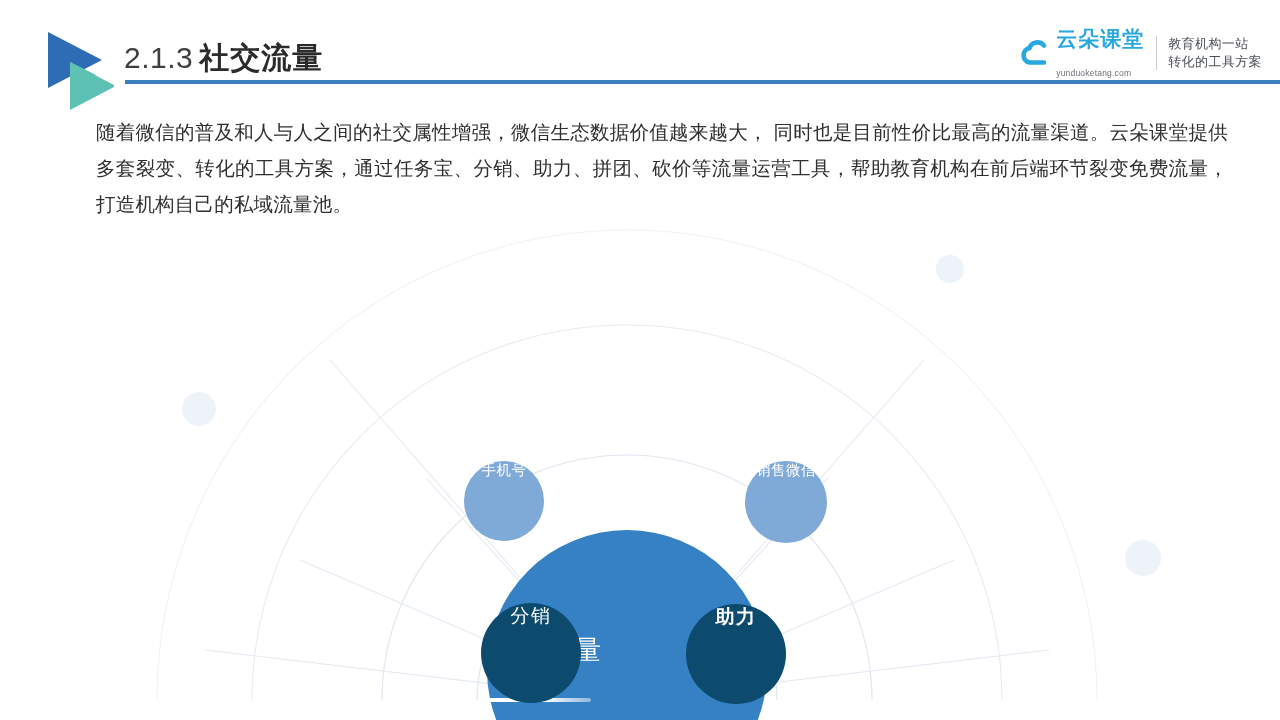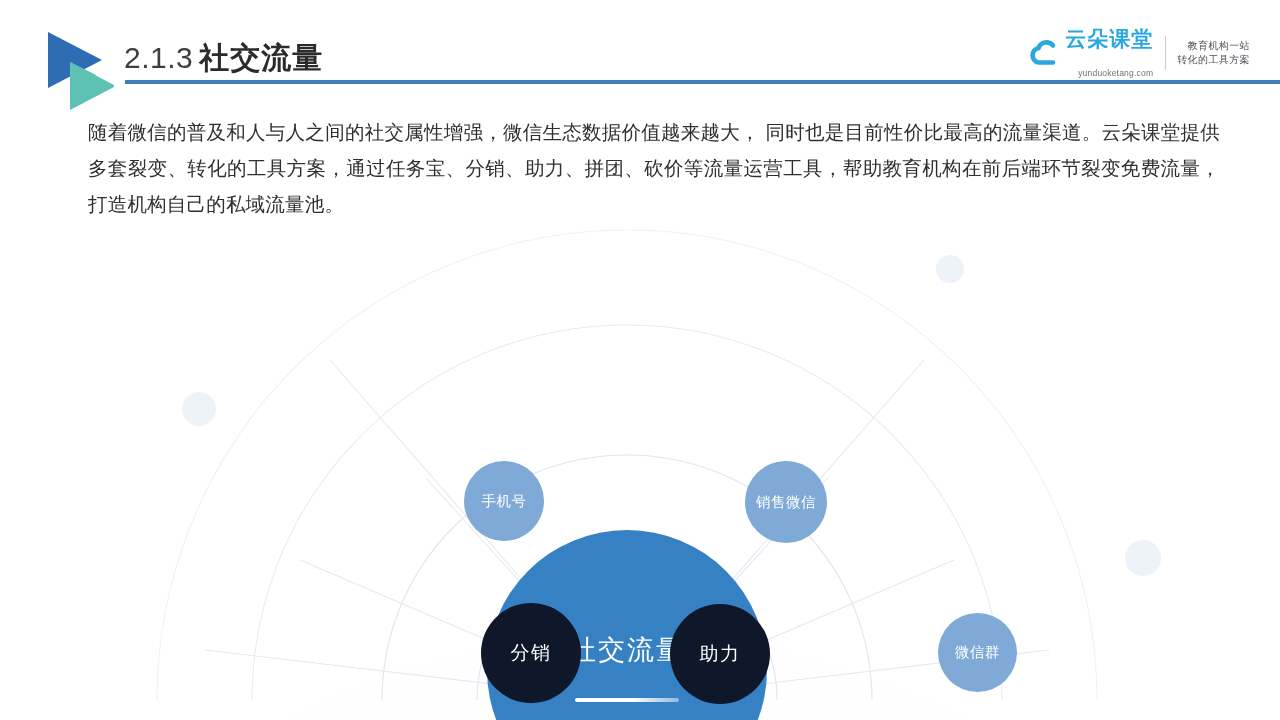--- a/index.html
+++ b/index.html
@@ -11,55 +11,55 @@
   #slide{position:absolute;inset:0;overflow:hidden;padding-left:40px;}
 
   
   .logo-arrow{position:absolute;left:22px;top:26px;width:92px;height:86px;}
   .title-wrap{position:absolute;left:124px;top:38px;white-space:nowrap;}
   .title-num{font-size:30px;color:#3f3f3f;letter-spacing:0.5px;font-weight:400;}
   .title-main{font-size:30px;color:#2b2b2b;font-weight:bold;margin-left:6px;letter-spacing:1px;}
   .title-rule{position:absolute;left:125px;top:80px;right:0;height:4px;background:#3d7ebd;}
 
   
-  .brand{position:absolute;right:30px;top:30px;display:flex;align-items:center;height:46px;text-align:right;}
+  .brand{position:absolute;right:18px;top:30px;display:flex;align-items:center;height:46px;}
   .brand-cloud{width:34px;height:30px;position:relative;flex:0 0 auto;margin-right:2px;}
   .brand-names{display:flex;flex-direction:column;justify-content:center;line-height:1;}
   .brand-cn{font-size:21px;font-weight:bold;color:#29a8e0;letter-spacing:1px;}
   .brand-url{font-size:8.5px;color:#6d7278;letter-spacing:0.2px;margin-top:20px;}
   .brand-div{width:1px;height:34px;background:#c9ccd1;margin:0 11px 0 12px;}
-  .brand-tag{font-size:10px;color:#4c5056;line-height:1.42;letter-spacing:0.4px;}
+  .brand-tag{font-size:13px;color:#4c5056;line-height:1.42;letter-spacing:0.4px;}
 
   
   .para{
-    position:absolute;left:88px;top:114px;width:1132px;
+    position:absolute;left:96px;top:114px;width:1132px;
     font-size:19.5px;color:#2f2f2f;line-height:36px;letter-spacing:0.2px;
     text-align:justify;
   }
 
   
   .diagram{position:absolute;left:0;top:210px;width:1280px;height:510px;}
   .diagram svg{display:block;}
   .nodes{position:absolute;inset:0;}
   .node{
     position:absolute;border-radius:50%;
-    display:flex;align-items:center;justify-content:center;
+    display:flex;align-items:flex-start;justify-content:center;
     color:#ffffff;text-align:center;box-sizing:border-box;
     white-space:nowrap;
   }
   .node.center{
     background:#3581c4;font-size:27px;letter-spacing:2px;
     flex-direction:column;
   }
   .node.center .cap{margin-top:-6px;}
   .node.center .bar{
     width:104px;height:4px;margin-top:30px;border-radius:2px;
     background:linear-gradient(90deg,#ffffff 0%,#ffffff 55%,rgba(255,255,255,0.45) 100%);
   }
-  .node.primary{background:#0f172a;font-size:19px;letter-spacing:1.5px;font-weight:400;}
+  .node.primary{background:#0c4a6e;font-size:19px;letter-spacing:1.5px;font-weight:400;}
   .node.secondary{background:#7fa9d6;font-size:14.5px;letter-spacing:0.5px;}
   .node.ghost{background:#eef3f9;}
 </style>
 </head>
 <body>
 
 <div id="slide">
 
   <svg class="logo-arrow" viewBox="0 0 92 86">
     <polygon points="26,6 26,62 80,34" fill="#2e6db4"></polygon>
@@ -132,30 +132,27 @@
       <div class="node ghost" style="left:1125px;top:330px;width:36px;height:36px;"></div>
 
       <div class="node center" style="left:487px;top:320px;width:280px;height:280px;">
         <span class="cap">社交流量</span>
         <span class="bar"></span>
       </div>
 
       <div class="node primary" style="left:481px;top:393px;width:100px;height:100px;">
         <span>分销</span>
       </div>
-      <div class="node primary" style="left:670px;top:394px;width:100px;height:100px;">
+      <div class="node primary" style="left:686px;top:394px;width:100px;height:100px;font-weight:bold;">
         <span>助力</span>
       </div>
 
       <div class="node secondary" style="left:464px;top:251px;width:80px;height:80px;">
         <span>手机号</span>
       </div>
       <div class="node secondary" style="left:745px;top:251px;width:82px;height:82px;">
         <span>销售微信</span>
       </div>
-      <div class="node secondary" style="left:938px;top:403px;width:79px;height:79px;">
-        <span>微信群</span>
-      </div>
 
     </div>
   </div>
 
 </div>
 
 </body></html>

